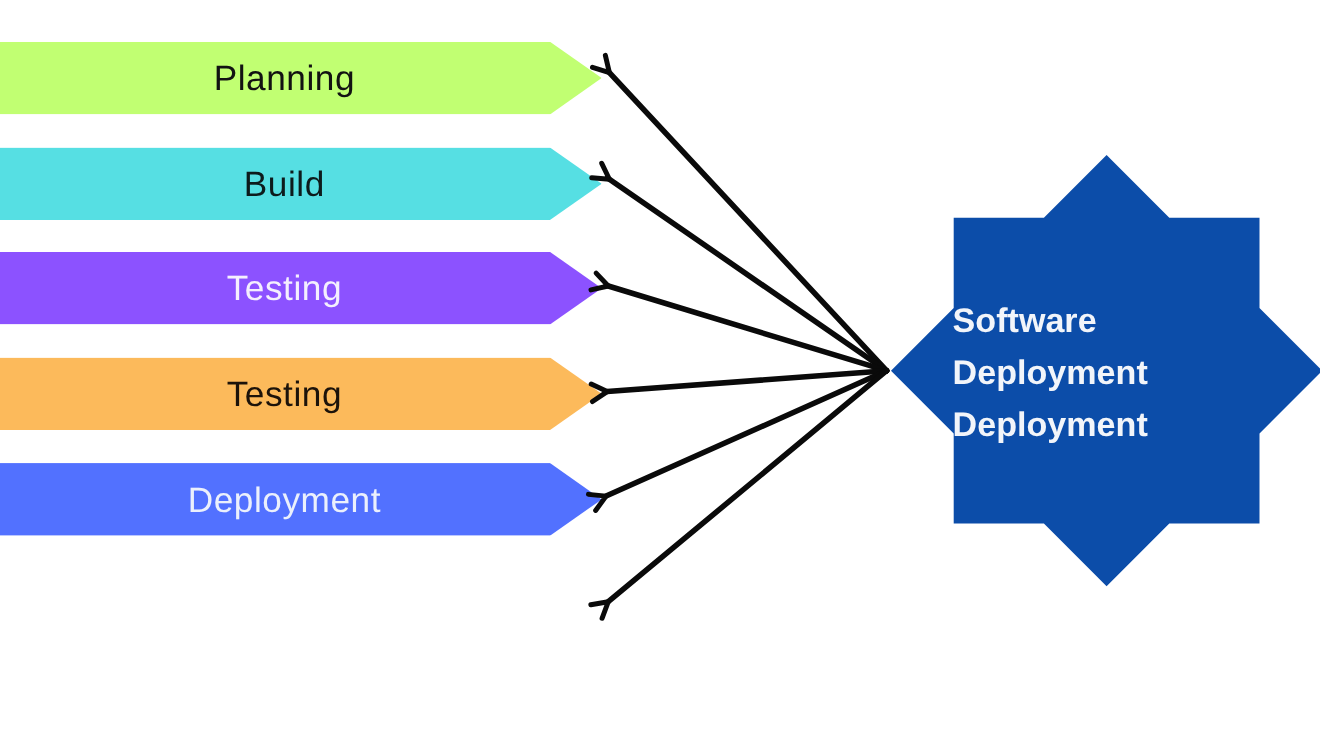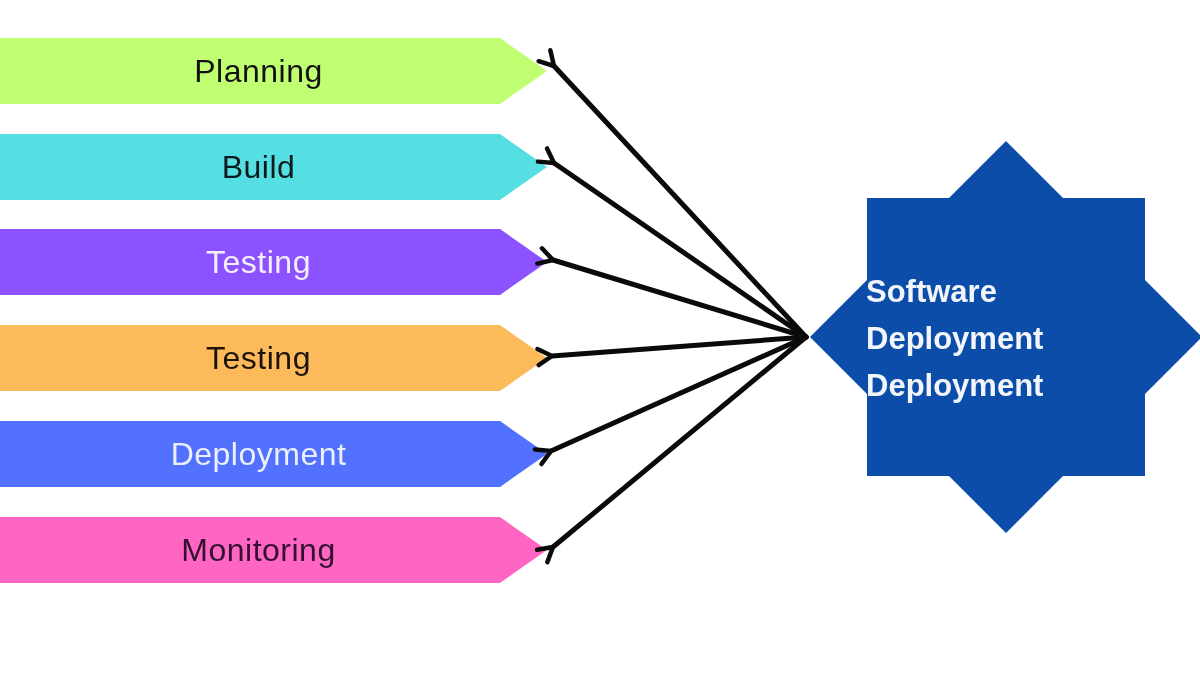--- a/index.html
+++ b/index.html
@@ -37,23 +37,20 @@
   </div>
   <div class="banner" style="top: 229px; background: rgb(140, 82, 255); color: rgb(244, 239, 254);">
     <span class="banner-label">Testing</span>
   </div>
   <div class="banner" style="top: 325px; background: rgb(252, 186, 91); color: rgb(28, 19, 10);">
     <span class="banner-label">Testing</span>
   </div>
   <div class="banner" style="top: 421px; background: rgb(82, 113, 255); color: rgb(235, 240, 252);">
     <span class="banner-label">Deployment</span>
   </div>
-  <div class="banner" style="top: 517px; background: rgb(255, 102, 196); color: rgb(51, 16, 48);">
-    <span class="banner-label">Monitoring</span>
-  </div>
 
   <svg class="arrows" width="1200" height="674" viewBox="0 0 1200 674">
     <defs>
       <marker id="ah" viewBox="0 0 24 24" markerWidth="24" markerHeight="24" refX="5" refY="12" orient="auto" markerUnits="userSpaceOnUse">
         <path class="arrowhead-path" d="M19,4 L5,12 L19,20"></path>
       </marker>
     </defs>
     <line x1="806" y1="337" x2="554" y2="66" marker-end="url(#ah)"></line>
     <line x1="806" y1="337" x2="554" y2="163" marker-end="url(#ah)"></line>
     <line x1="806" y1="337" x2="553" y2="260" marker-end="url(#ah)"></line>

